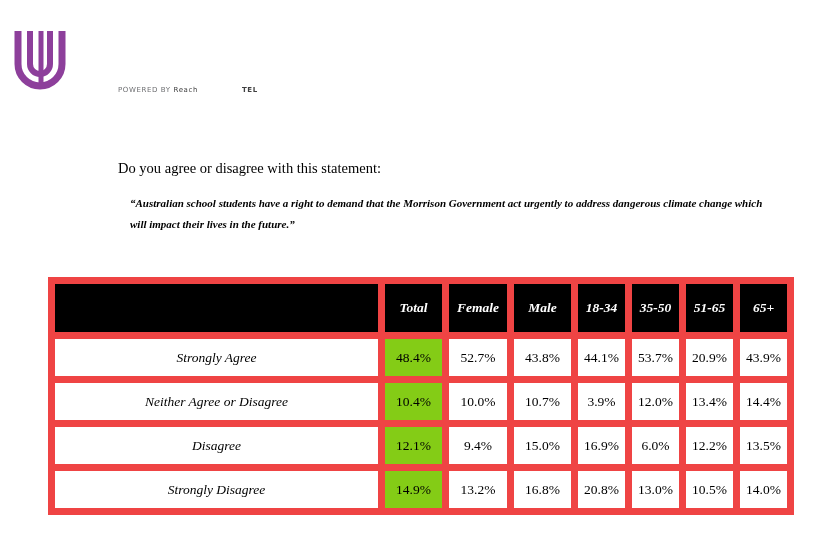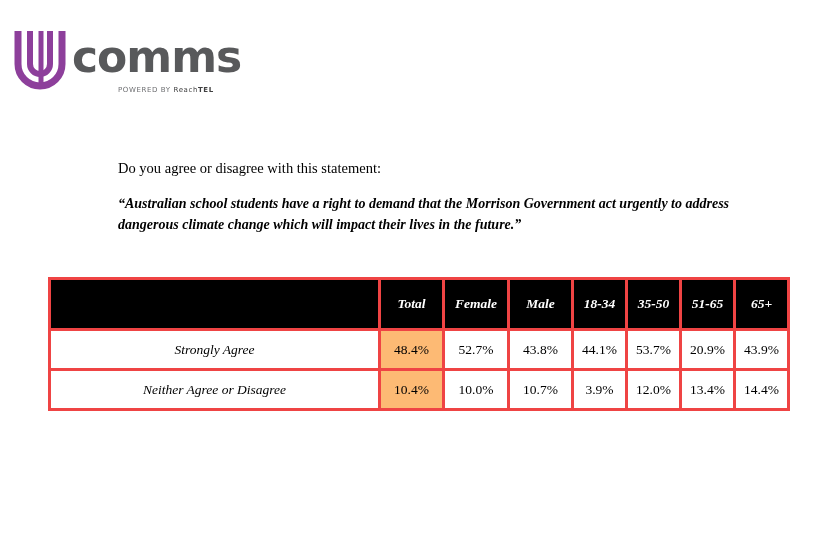--- a/index.html
+++ b/index.html
@@ -52,63 +52,64 @@
     color: #6d6e71;
     white-space: nowrap;
   }
   .logo-sub .brand {
     font-weight: normal;
     color: #404041;
   }
   .logo-sub .brand-tail {
     font-weight: bold;
     color: #404041;
+    padding-left: 44px;
   }
 
   
   .question-wrap {
     position: absolute;
     left: 118px;
     top: 160px;
     width: 660px;
   }
   .q-title {
     font-family: "Liberation Serif", serif;
     font-size: 14.5px;
     font-weight: bold;
     margin: 0 0 16px 0;
   }
   .q-lead {
     font-size: 14.5px;
     margin: 0 0 16px 0;
   }
   .q-statement {
-    font-size: 14px;
+    font-size: 11px;
     font-style: italic;
     font-weight: bold;
     line-height: 21px;
-    margin: 0;
+    margin: 12px;
     width: 640px;
   }
 
   
   .table-wrap {
     position: absolute;
     left: 48px;
     top: 277px;
     width: 739px;
   }
   table.results {
     border-collapse: collapse;
     width: 739px;
     table-layout: fixed;
   }
   table.results th,
   table.results td {
-    border: 3px solid #ef4444;
+    border: 7px solid #ef4444;
     padding: 0;
     vertical-align: middle;
   }
   thead th {
     background: #000000;
     color: #ffffff;
     height: 48px;
     font-size: 13.5px;
     font-style: italic;
     font-weight: bold;
@@ -128,21 +129,21 @@
     font-family: "Liberation Serif", serif;
     line-height: 15px;
   }
   td.rowlabel {
     font-style: italic;
     font-weight: normal;
     font-size: 13.5px;
     text-align: center;
   }
   td.total-cell {
-    background: #fdba74;
+    background: #84cc16;
     font-weight: normal;
   }
 
   
   col.c-label { width: 330px; }
   col.c-total { width: 64px; }
   col.c-female { width: 65px; }
   col.c-male { width: 64px; }
   col.c-age { width: 54px; }
 </style>
@@ -152,21 +153,20 @@
 <div class="logo-block">
   <span class="logo-mark">
     <svg width="54" height="62" viewBox="0 0 54 62" xmlns="http://www.w3.org/2000/svg">
       <g fill="none" stroke="#8d3f9b">
         <path d="M4 3 V36 a22 22 0 0 0 44 0 V3" stroke-width="7"></path>
         <path d="M16 3 V36 a10 10 0 0 0 20 0 V3" stroke-width="6"></path>
         <path d="M27 3 V58" stroke-width="5"></path>
       </g>
     </svg>
   </span>
-  <span class="logo-word">comms</span>
   <span class="logo-sub">
     <span>POWERED BY </span><span class="brand">Reach</span><span class="brand-tail">TEL</span>
   </span>
 </div>
 
 <div class="question-wrap">
   <p class="q-lead">Do you agree or disagree with this statement:</p>
   <p class="q-statement">“Australian school students have a right to demand that the Morrison Government act urgently to address dangerous climate change which will impact their lives in the future.”</p>
 </div>
 
@@ -208,15 +208,35 @@
       <tr>
         <td class="rowlabel">Neither Agree or Disagree</td>
         <td class="total-cell">10.4%</td>
         <td>10.0%</td>
         <td>10.7%</td>
         <td>3.9%</td>
         <td>12.0%</td>
         <td>13.4%</td>
         <td>14.4%</td>
       </tr>
+      <tr>
+        <td class="rowlabel">Disagree</td>
+        <td class="total-cell">12.1%</td>
+        <td>9.4%</td>
+        <td>15.0%</td>
+        <td>16.9%</td>
+        <td>6.0%</td>
+        <td>12.2%</td>
+        <td>13.5%</td>
+      </tr>
+      <tr>
+        <td class="rowlabel">Strongly Disagree</td>
+        <td class="total-cell">14.9%</td>
+        <td>13.2%</td>
+        <td>16.8%</td>
+        <td>20.8%</td>
+        <td>13.0%</td>
+        <td>10.5%</td>
+        <td>14.0%</td>
+      </tr>
     </tbody>
   </table>
 </div>
 
 </body></html>

